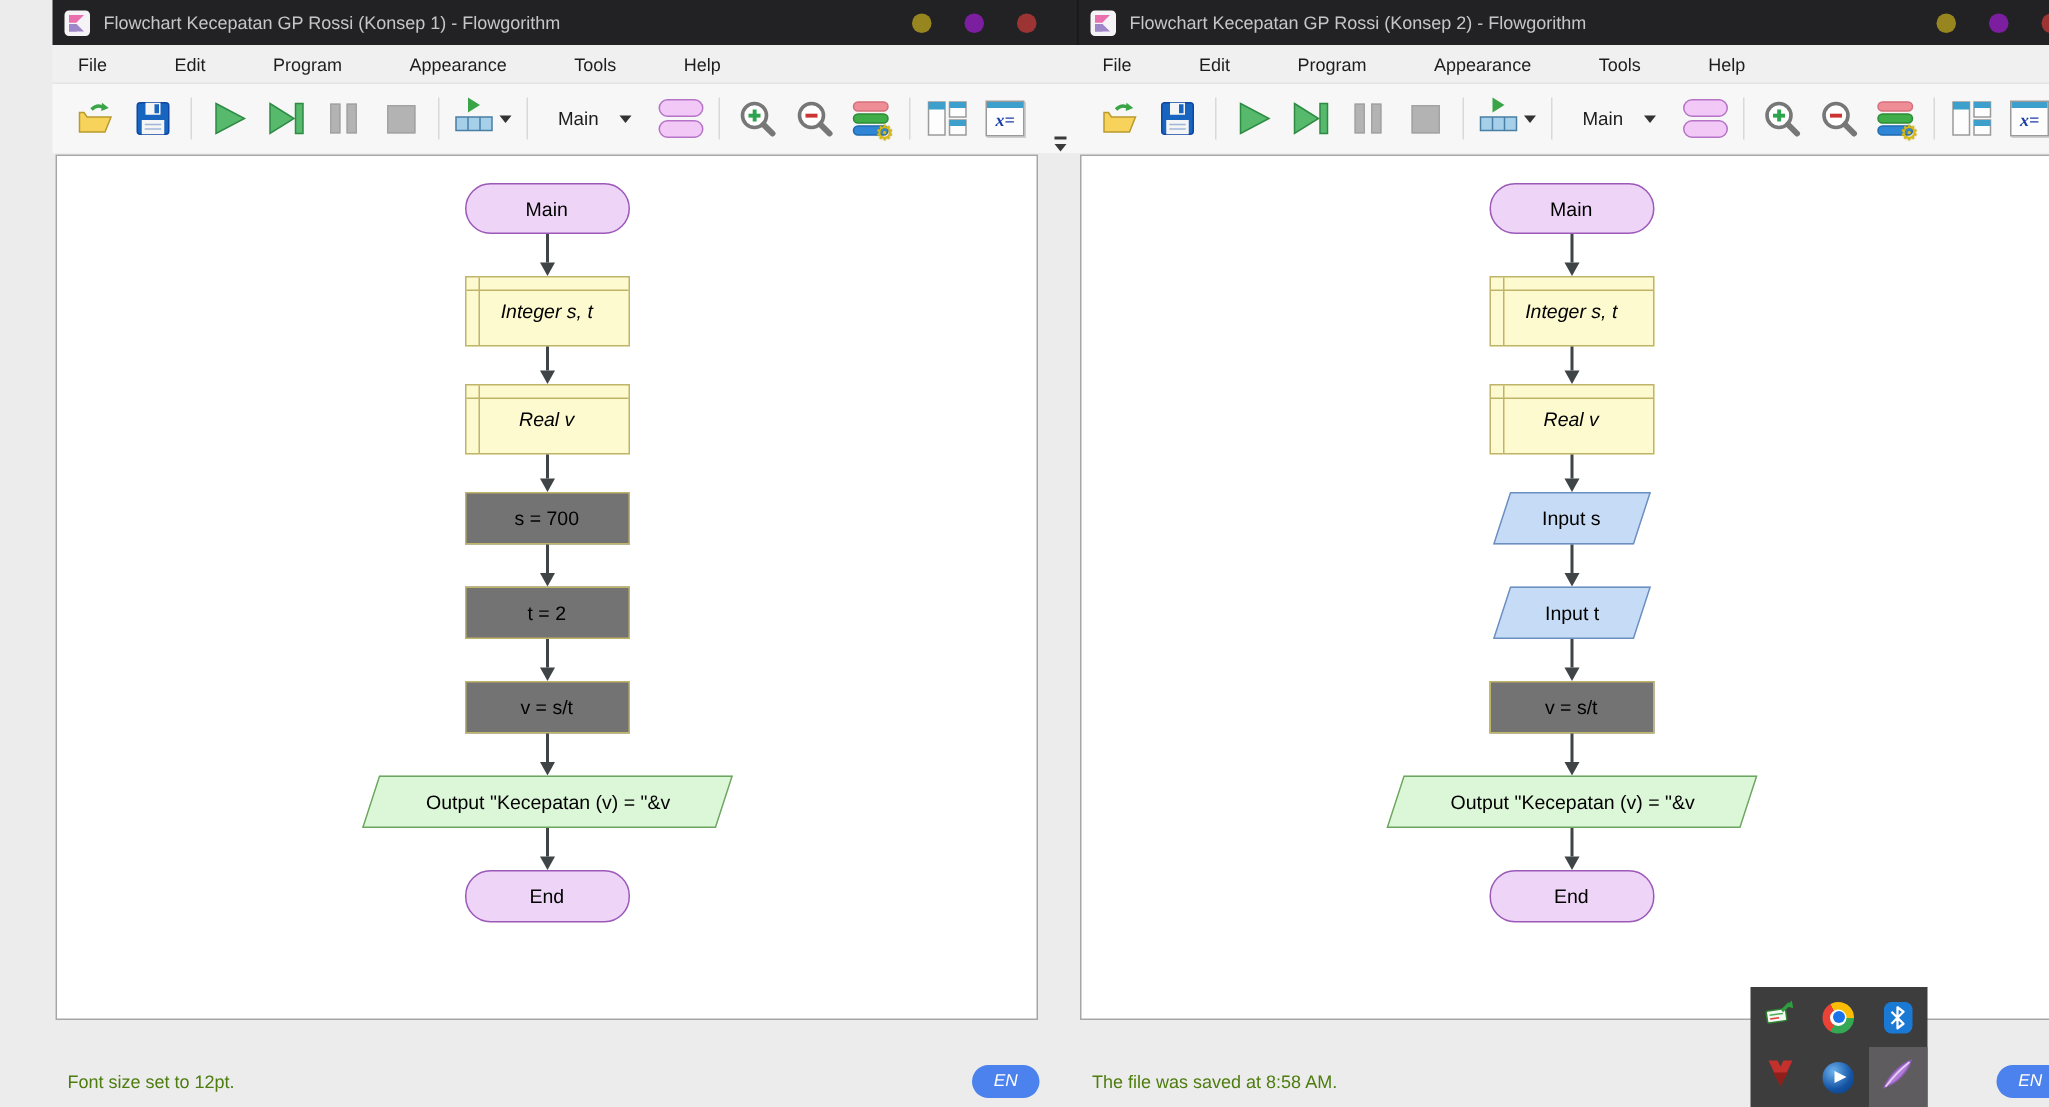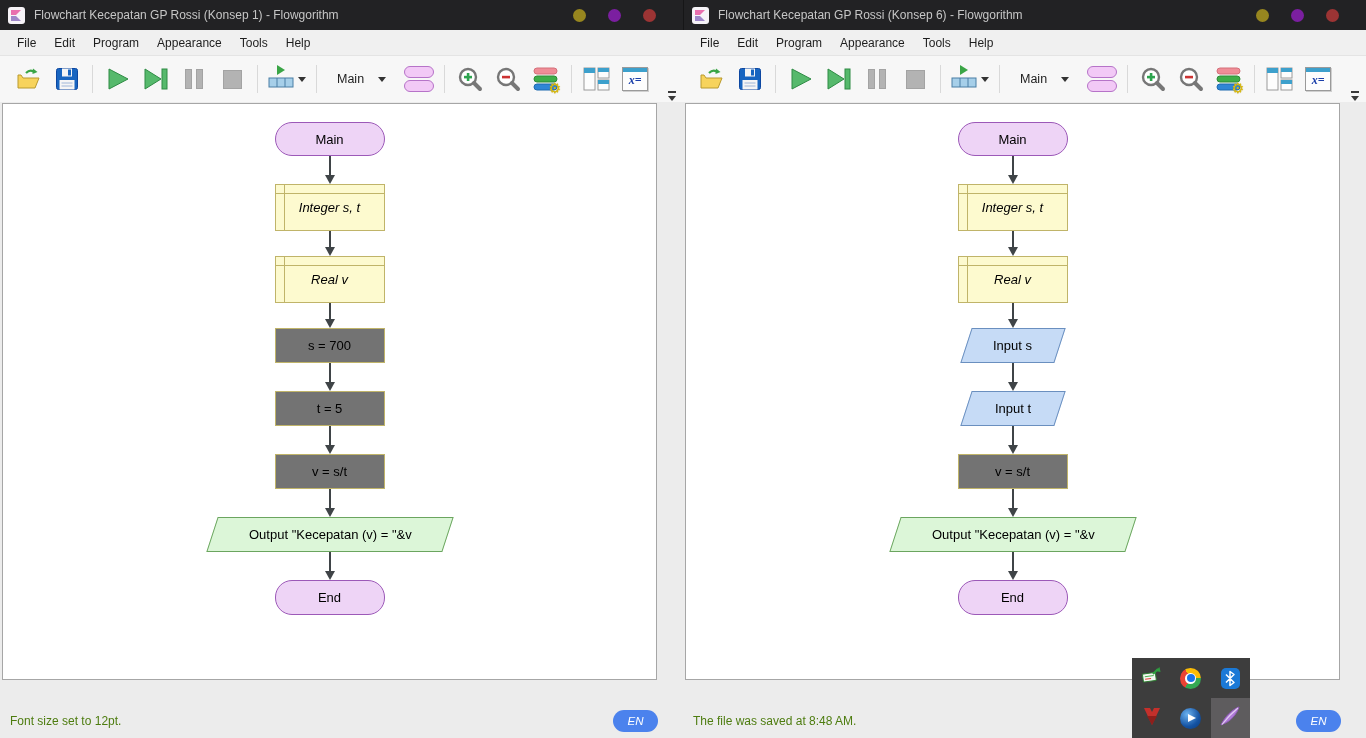--- a/index.html
+++ b/index.html
@@ -1,36 +1,36 @@
 <!DOCTYPE html>
 <html><head>
 <meta charset="utf-8">
 <style>
   * { margin:0; padding:0; box-sizing:border-box; }
   html,body { width:1366px; height:738px; overflow:hidden; font-family:"Liberation Sans", sans-serif; background:#ececec; }
-  .screen { position:relative; width:1332px; height:738px; }
+  .screen { position:relative; width:1332px; height:738px;margin-left:35px; }
 
   
   .window { position:absolute; top:0; width:683px; height:738px; }
   .win-left { left:0; }
   .win-right { left:683px; }
 
   .titlebar { position:relative; height:30px; background:#222224; display:flex; align-items:center; padding-left:8px; }
   .win-right .titlebar { border-left:1px solid #161617; }
   .app-icon { width:17px; height:17px; background:#f6f3f7; border-radius:3px; position:relative; flex:0 0 auto; }
   .app-icon::before { content:""; position:absolute; left:3px; top:3px; border-left:5.5px solid #e96fae; border-right:5.5px solid transparent; border-top:5px solid #e96fae; }
   .app-icon::after { content:""; position:absolute; left:3px; bottom:3px; border-left:5.5px solid #9f86c9; border-right:5.5px solid transparent; border-bottom:5px solid #9f86c9; }
   .title-text { color:#c6c6c6; font-size:12px; margin-left:9px; white-space:nowrap; }
   .win-circles { position:absolute; right:27px; top:8.5px; display:flex; gap:22px; }
   .circle { width:13px; height:13px; border-radius:50%; }
   .c-yellow { background:#97861f; }
   .c-purple { background:#7b1fa0; }
   .c-red { background:#9c3434; }
 
-  .menubar { height:26px; background:#f0f0f0; display:flex; align-items:center; padding-left:8px; border-bottom:1px solid #e4e4e4; }
+  .menubar { height:26px; background:#f0f0f0; display:flex; align-items:center; padding-left:8px; border-bottom:1px solid #e4e4e4;gap:27px; }
   .menu-item { font-size:12px; color:#1d1d1d; padding:4px 9px; cursor:default; }
 
   .toolbar { height:46px; background:#f7f7f7; display:flex; align-items:center; padding-left:10px; }
   .tb-btn { width:32px; height:32px; display:flex; align-items:center; justify-content:center; margin:0 3px; border:none; background:transparent; position:relative; }
   .tb-sep { width:1px; height:28px; background:#d9d9d9; margin:0 6px; }
   .caret-down { width:0; height:0; border-left:4px solid transparent; border-right:4px solid transparent; border-top:5px solid #333; display:inline-block; }
   .fn-select { display:flex; align-items:center; gap:14px; padding:0 10px; margin:0 4px; height:30px; }
   .fn-select span { font-size:12.5px; color:#1d1d1d; }
   .runto-wrap { display:flex; align-items:center; gap:4px; margin:0 4px; }
 
@@ -240,40 +240,40 @@
       <div class="canvas">
         <div class="flow">
           <div class="node n-terminal">Main</div>
           <div class="arrow a28"></div>
           <div class="node n-declare">Integer s, t</div>
           <div class="arrow a25"></div>
           <div class="node n-declare">Real v</div>
           <div class="arrow a25"></div>
           <div class="node n-assign">s = 700</div>
           <div class="arrow a28"></div>
-          <div class="node n-assign">t = 5</div>
+          <div class="node n-assign">t = 2</div>
           <div class="arrow a28"></div>
           <div class="node n-assign">v = s/t</div>
           <div class="arrow a28"></div>
           <div class="node n-para n-output">
               <span>Output "Kecepatan (v) = "&amp;v</span>
             </div>
           <div class="arrow a28"></div>
           <div class="node n-terminal end">End</div>
         </div>
       </div>
       <span class="status-text">Font size set to 12pt.</span>
       <span class="lang-badge">EN</span>
     </div>
   </div>
 
   <div class="window win-right">
     <div class="titlebar">
       <span class="app-icon"></span>
-      <span class="title-text">Flowchart Kecepatan GP Rossi (Konsep 6) - Flowgorithm</span>
+      <span class="title-text">Flowchart Kecepatan GP Rossi (Konsep 2) - Flowgorithm</span>
       <span class="win-circles">
         <span class="circle c-yellow"></span>
         <span class="circle c-purple"></span>
         <span class="circle c-red"></span>
       </span>
     </div>
 
     <div class="menubar">
       <span class="menu-item">File</span>
       <span class="menu-item">Edit</span>
@@ -421,21 +421,21 @@
           <div class="arrow a28"></div>
           <div class="node n-assign">v = s/t</div>
           <div class="arrow a28"></div>
           <div class="node n-para n-output">
               <span>Output "Kecepatan (v) = "&amp;v</span>
             </div>
           <div class="arrow a28"></div>
           <div class="node n-terminal end">End</div>
         </div>
       </div>
-      <span class="status-text">The file was saved at 8:48 AM.</span>
+      <span class="status-text">The file was saved at 8:58 AM.</span>
       <span class="lang-badge">EN</span>
     </div>
   </div>
 
   <div class="tray-popup">
     <div class="tray-cell">
       <span><svg width="22" height="20" viewBox="0 0 22 20">
             <g transform="rotate(-8 10 12)">
               <rect x="2" y="7" width="13" height="8" rx="1" fill="#f2f8f2" stroke="#2e7d32"></rect>
               <line x1="4" y1="10" x2="13" y2="10" stroke="#4caf50"></line>

